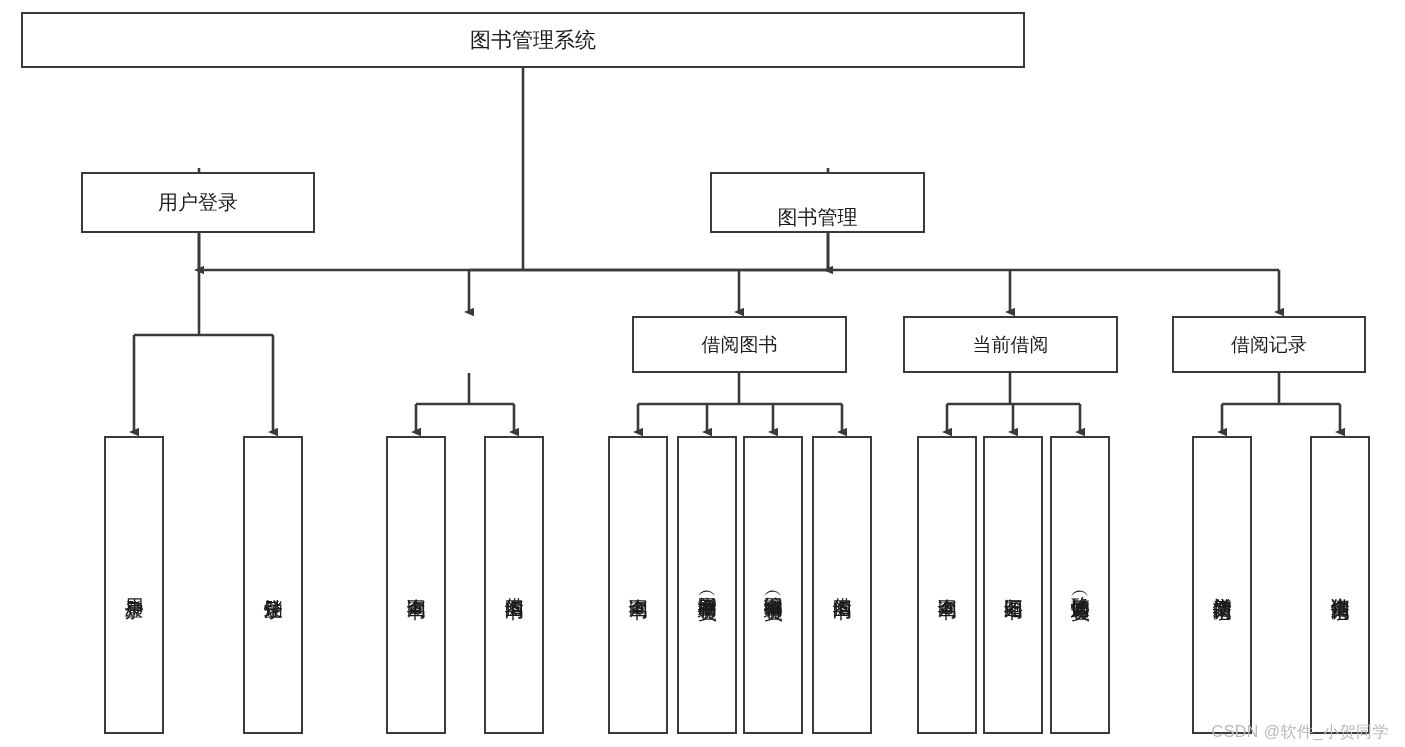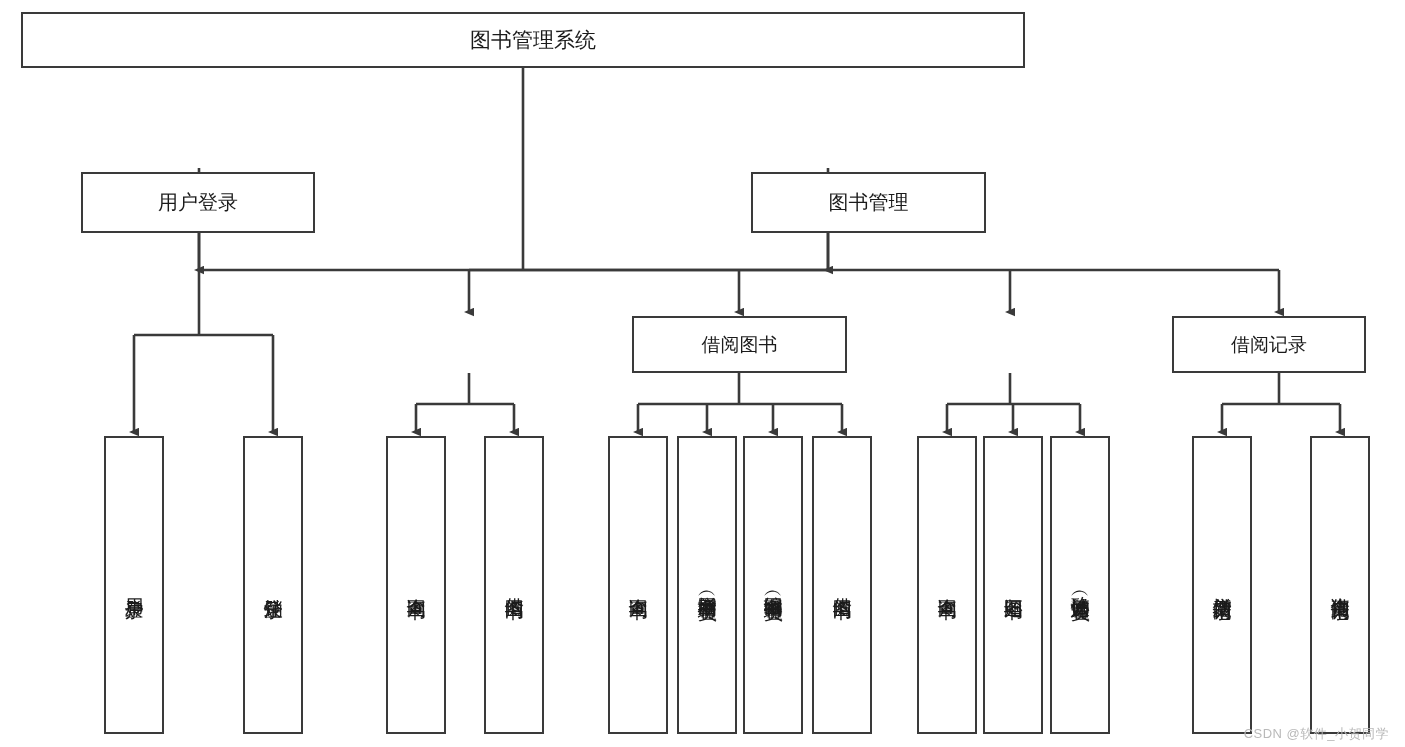--- a/index.html
+++ b/index.html
@@ -58,21 +58,21 @@
     white-space: nowrap;
     max-height: 100%;
   }
   .node .label {
     display: block;
   }
   #watermark {
     position: absolute;
     right: 16px;
     bottom: 4px;
-    font-size: 13px;
+    font-size: 16px;
     color: #b9b9b9;
     letter-spacing: 0.5px;
     z-index: 5;
     white-space: nowrap;
   }
 </style>
 </head>
 <body>
 
 <div id="canvas">
@@ -129,26 +129,29 @@
     </g>
   </svg>
 
   <div class="node root" style="left: 21px; top: 12px; width: 1004px; height: 56px; padding-left: 20px;">
     <span class="label">图书管理系统</span>
   </div>
 
   <div class="node level1" style="left: 81px; top: 172px; width: 234px; height: 61px;">
     <span class="label">用户登录</span>
   </div>
-  <div class="node level1" style="left: 751px; top: 172px; width: 235px; height: 61px;">
+  <div class="node level1" style="left: 710px; top: 172px; width: 215px; height: 61px; align-items: flex-end;">
     <span class="label">图书管理</span>
   </div>
 
   <div class="node level2" style="left: 632px; top: 316px; width: 215px; height: 57px;">
     <span class="label">借阅图书</span>
+  </div>
+  <div class="node level2" style="left: 903px; top: 316px; width: 215px; height: 57px;">
+    <span class="label">当前借阅</span>
   </div>
   <div class="node level2" style="left: 1172px; top: 316px; width: 194px; height: 57px;">
     <span class="label">借阅记录</span>
   </div>
 
   <div class="node leaf" style="left: 104px; top: 436px; width: 60px; height: 298px;">
     <span class="label">用户登录</span>
   </div>
   <div class="node leaf" style="left: 243px; top: 436px; width: 60px; height: 298px;">
     <span class="label">注销登录</span>

